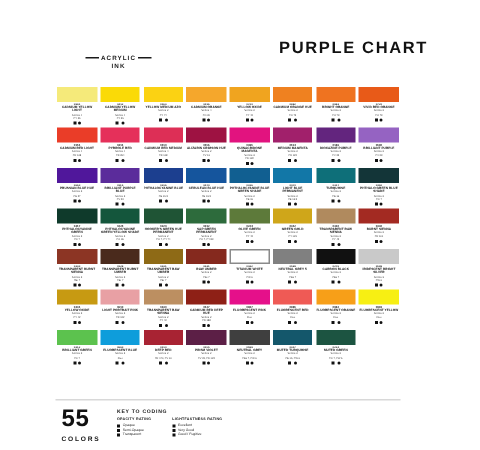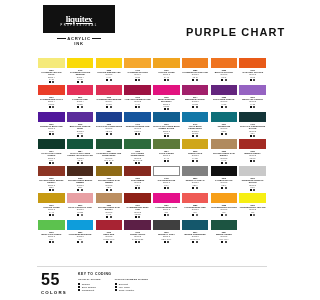--- a/index.html
+++ b/index.html
@@ -144,23 +144,20 @@
     position:absolute; left:37px; top:266px; width:230px; height:0.5px;
     background:#d8d8d8;
   }
 </style>
 </head>
 <body>
 
 <div class="page">
 
   <div class="header">
-    <div class="logo-block">
-      <span class="logo-word">liquitex</span>
-    </div>
     <div class="logo-sub">PROFESSIONAL</div>
     <div class="acrylic-line">
       <span class="rule"></span><span>ACRYLIC</span><span class="rule"></span>
     </div>
     <div class="ink-line">INK</div>
     <div class="chart-title">PURPLE CHART</div>
   </div>
 
   <div class="grid" id="swatch-grid">
       <div class="row">

